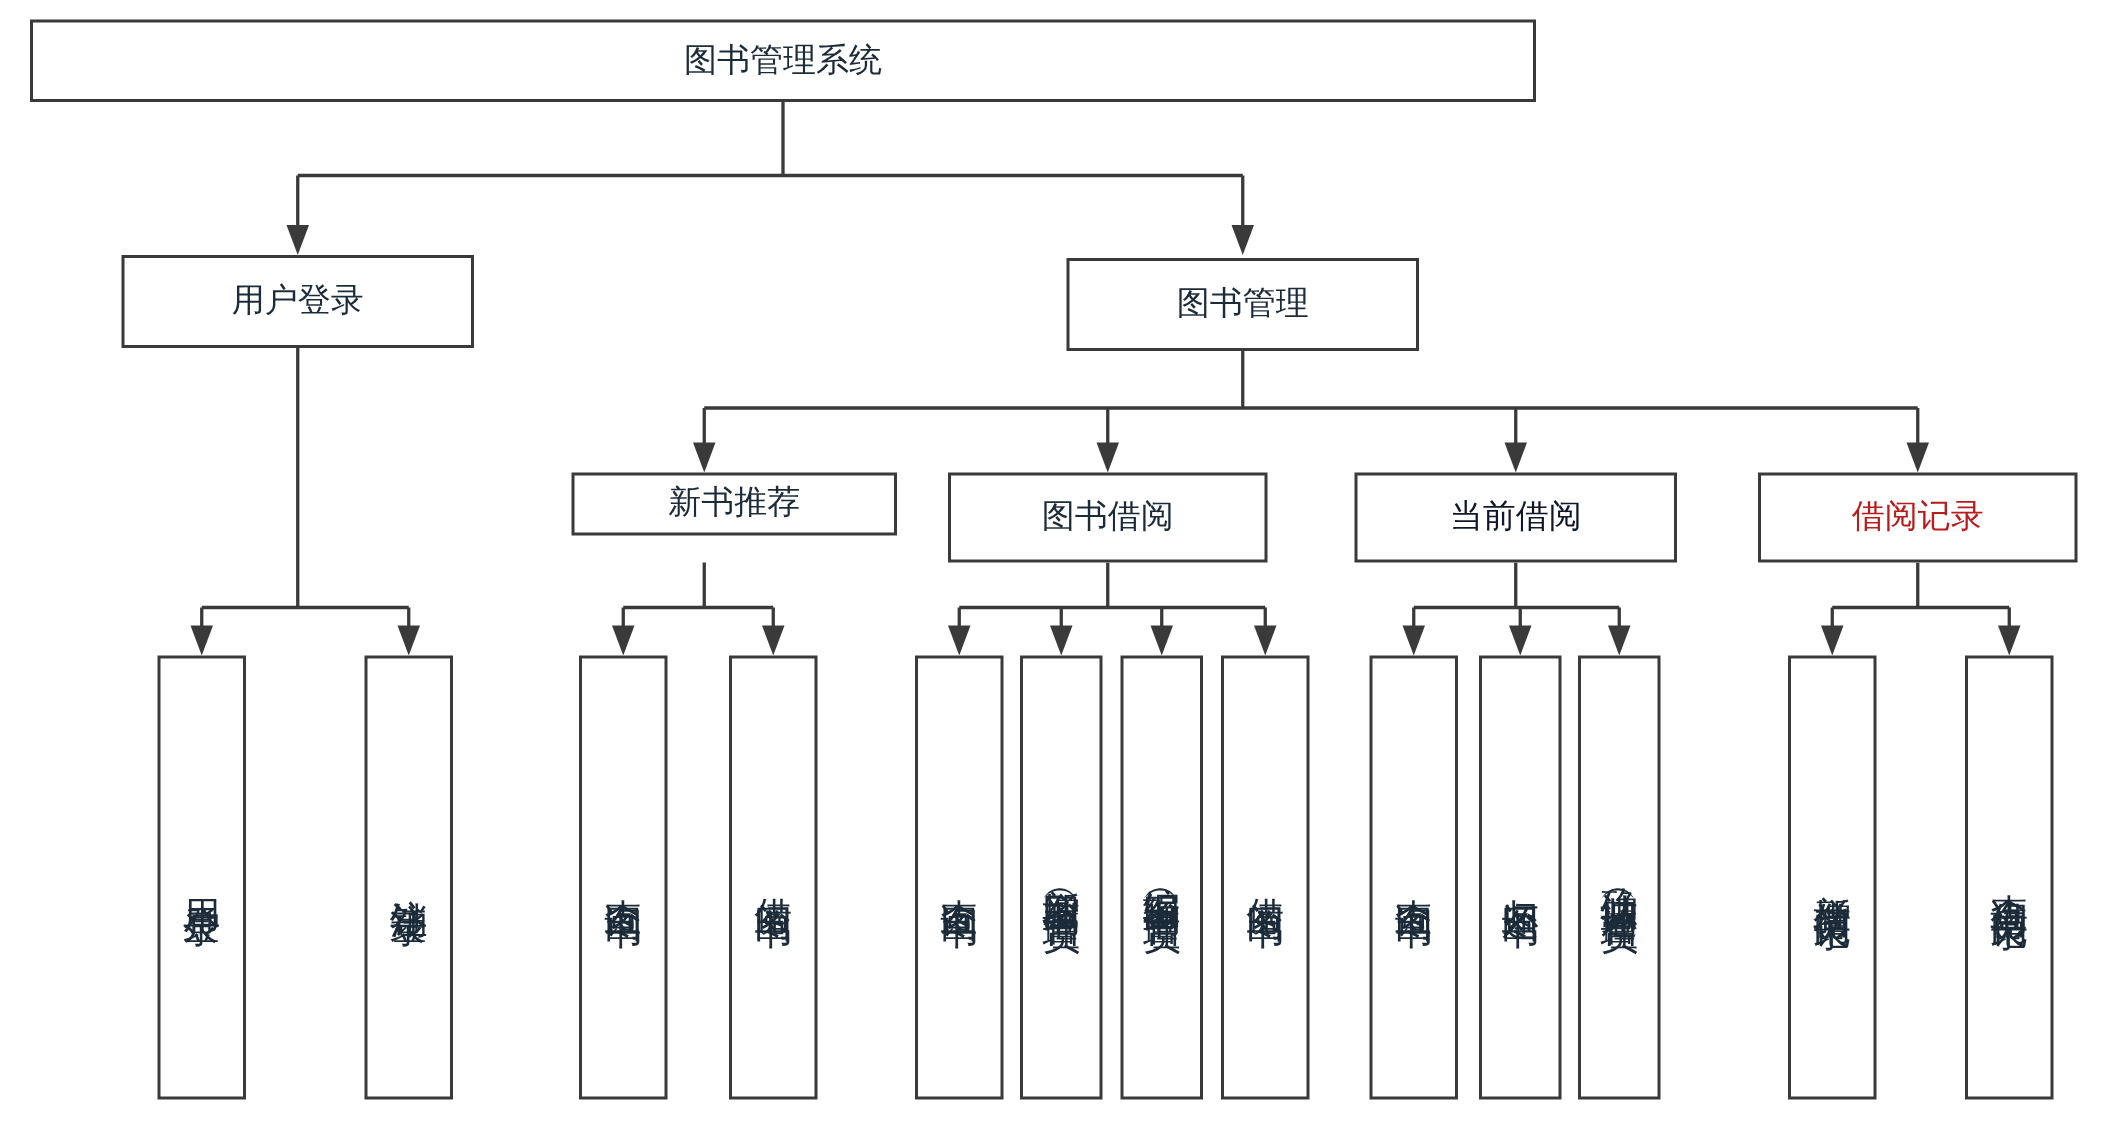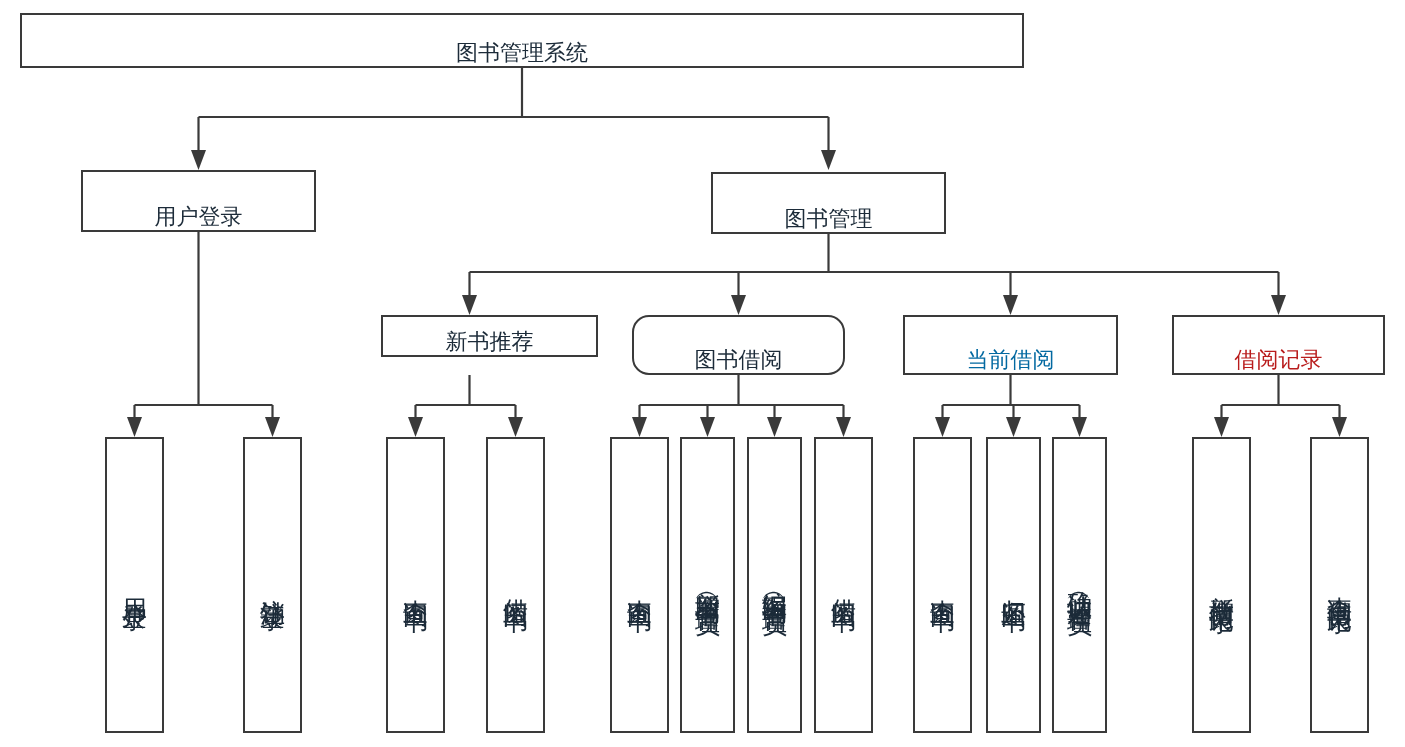--- a/index.html
+++ b/index.html
@@ -25,21 +25,21 @@
     width: 1405px;
     height: 747px;
     pointer-events: none;
   }
   .node {
     position: absolute;
     box-sizing: border-box;
     background: #ffffff;
     border: 2px solid #3a3a3a;
     display: flex;
-    align-items: flex-end;
+    align-items: center;
     justify-content: center;
     overflow: hidden;
   }
   .node .label {
     color: #1c2b39;
     text-align: center;
     line-height: 1.18;
     white-space: pre;
   }
   .node.horizontal .label {
@@ -130,25 +130,25 @@
       </div>
       <div class="node horizontal" style="left: 81px; top: 170px; width: 235px; height: 62px; border-color: rgb(58, 58, 58);">
         <span class="label" style="color: rgb(28, 43, 57);">用户登录</span>
       </div>
       <div class="node horizontal" style="left: 711px; top: 172px; width: 235px; height: 62px; border-color: rgb(58, 58, 58);">
         <span class="label" style="color: rgb(28, 43, 57);">图书管理</span>
       </div>
       <div class="node horizontal" style="left: 381px; top: 315px; width: 217px; height: 42px; border-color: rgb(58, 58, 58);">
         <span class="label" style="color: rgb(28, 43, 57);">新书推荐</span>
       </div>
-      <div class="node horizontal" style="left: 632px; top: 315px; width: 213px; height: 60px; border-color: rgb(58, 58, 58); border-radius: 17px;">
+      <div class="node horizontal" style="left: 632px; top: 315px; width: 213px; height: 60px; border-color: rgb(58, 58, 58);">
         <span class="label" style="color: rgb(28, 43, 57);">图书借阅</span>
       </div>
       <div class="node horizontal" style="left: 903px; top: 315px; width: 215px; height: 60px; border-color: rgb(58, 58, 58);">
-        <span class="label" style="color: #0369a1;">当前借阅</span>
+        <span class="label" style="color: #0f172a;">当前借阅</span>
       </div>
       <div class="node horizontal" style="left: 1172px; top: 315px; width: 213px; height: 60px; border-color: rgb(58, 58, 58);">
         <span class="label" style="color: #b91c1c;">借阅记录</span>
       </div>
       <div class="node vertical" style="left: 105px; top: 437px; width: 59px; height: 296px; border-color: rgb(58, 58, 58);">
         <span class="label" style="color: rgb(28, 43, 57);">用户登录</span>
       </div>
       <div class="node vertical" style="left: 243px; top: 437px; width: 59px; height: 296px; border-color: rgb(58, 58, 58);">
         <span class="label" style="color: rgb(28, 43, 57);">注销登录</span>
       </div>

